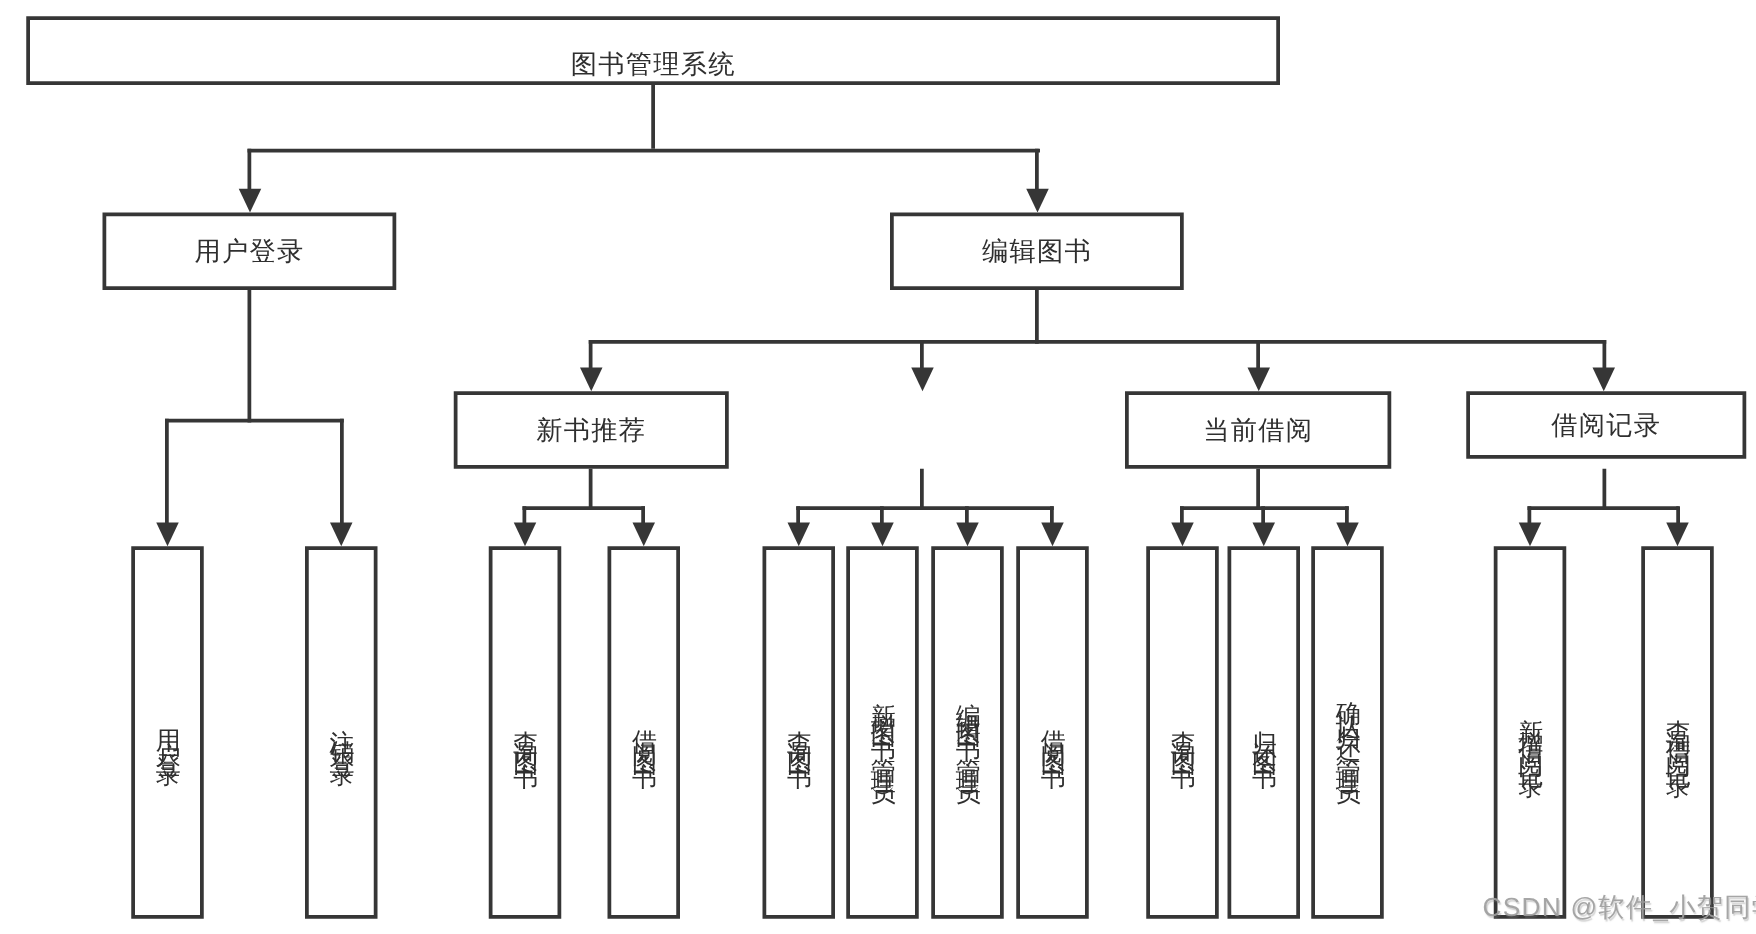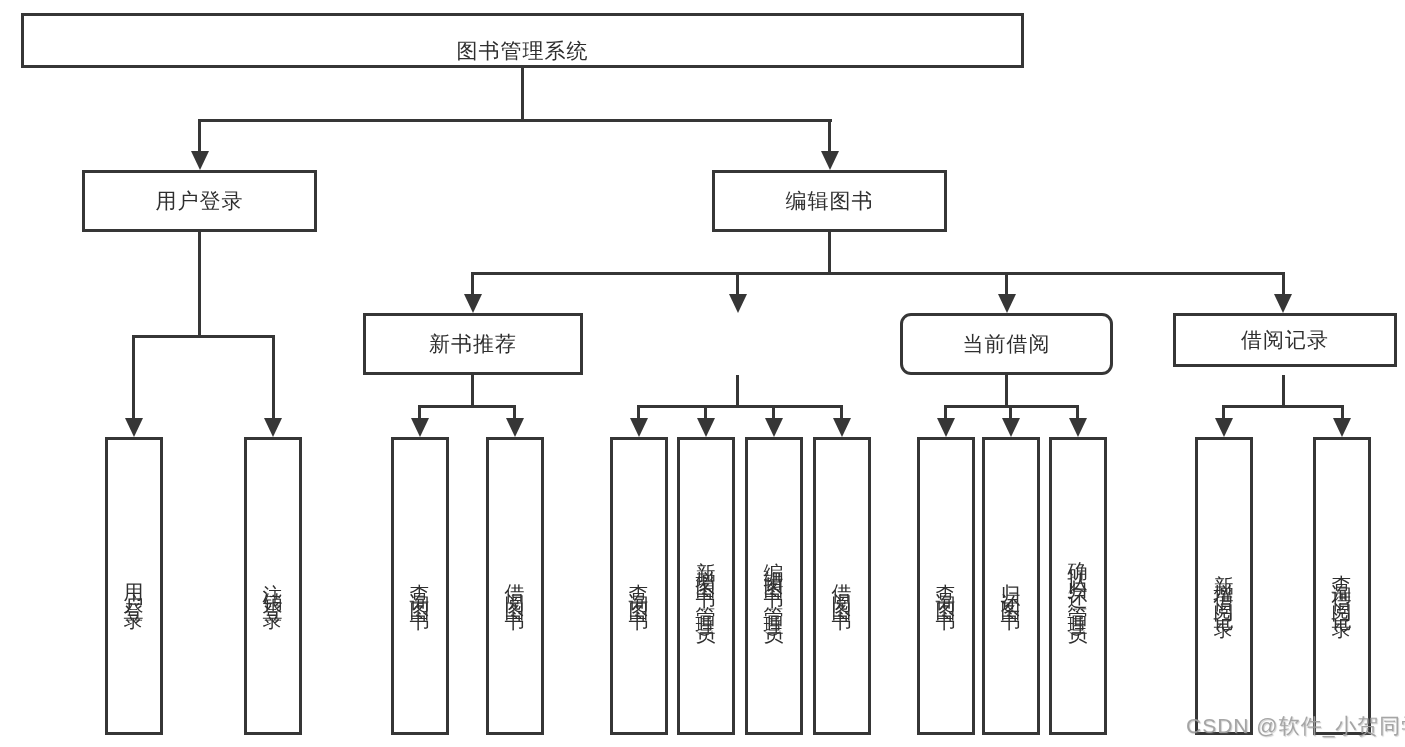--- a/index.html
+++ b/index.html
@@ -68,21 +68,21 @@
   <div class="vline" style="left:736px; top:272px; height:24px;"></div>
   <div class="arrow" style="left:729px; top:294px;"></div>
   <div class="vline" style="left:1005px; top:272px; height:24px;"></div>
   <div class="arrow" style="left:998px; top:294px;"></div>
   <div class="vline" style="left:1282px; top:272px; height:24px;"></div>
   <div class="arrow" style="left:1274px; top:294px;"></div>
 
   <div class="box" style="left:363px; top:313px; width:220px; height:62px;">
     <span class="lbl">新书推荐</span>
   </div>
-  <div class="box" style="left:900px; top:313px; width:213px; height:62px;border-radius:11px;">
+  <div class="box" style="left:900px; top:313px; width:213px; height:62px;">
     <span class="lbl">当前借阅</span>
   </div>
   <div class="box" style="left:1173px; top:313px; width:224px; height:54px;">
     <span class="lbl">借阅记录</span>
   </div>
 
   <div class="vline" style="left:471px; top:375px; height:33px;"></div>
   <div class="hline" style="left:418px; top:405px; width:98px;"></div>
   <div class="vline" style="left:418px; top:405px; height:16px;"></div>
   <div class="arrow" style="left:411px; top:418px;"></div>

